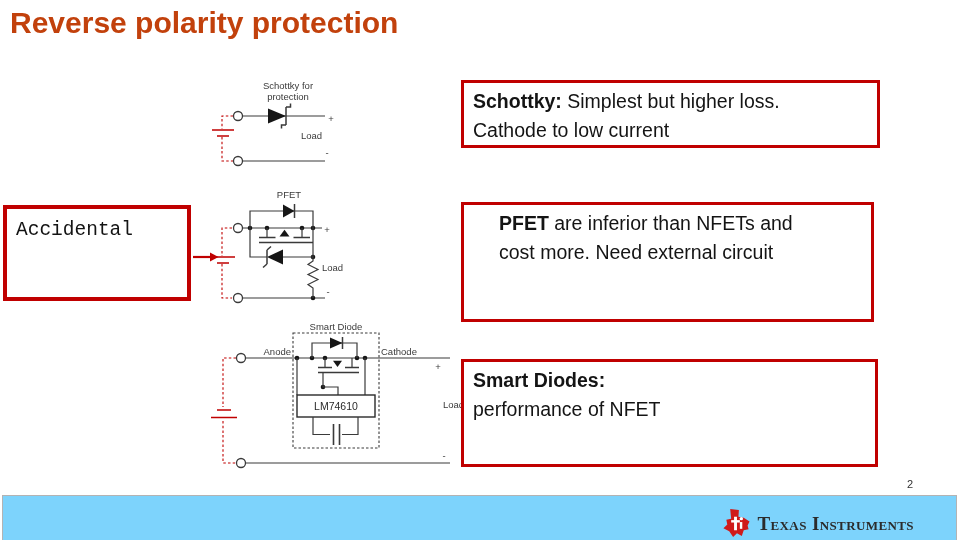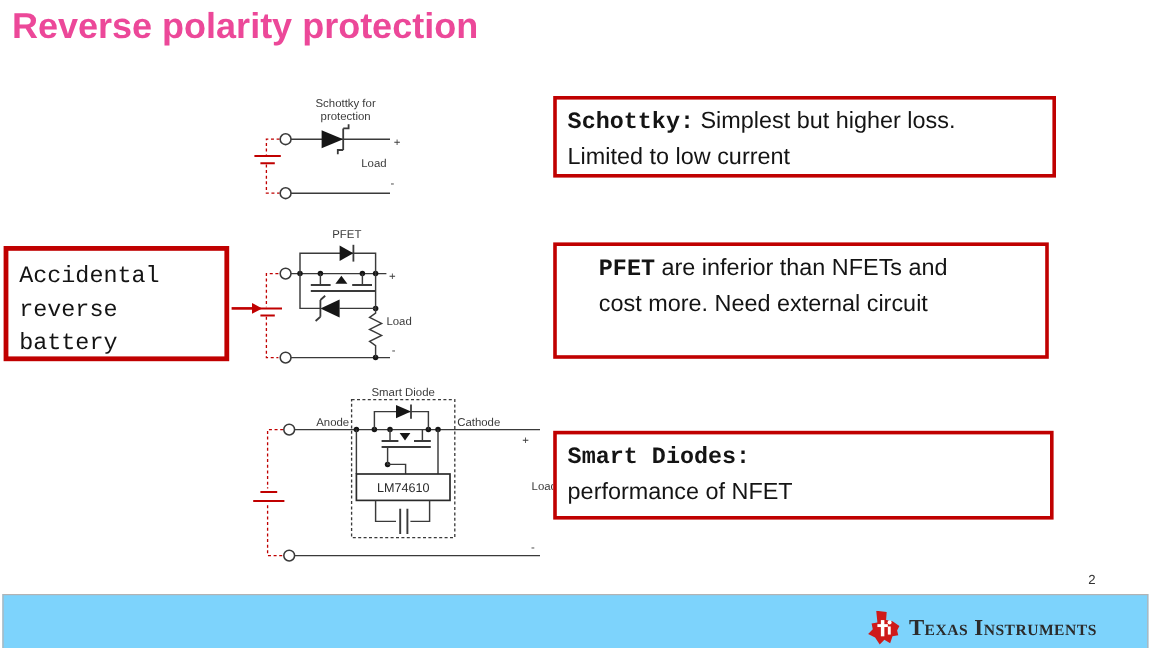--- a/index.html
+++ b/index.html
@@ -1,28 +1,28 @@
 <!DOCTYPE html>
 <html><head>
 <meta charset="utf-8">
 <style>
   html,body{margin:0;padding:0;background:#fff;}
   .slide{position:relative;width:960px;height:540px;background:#ffffff;overflow:hidden;
          font-family:"Liberation Sans",sans-serif;}
-  .title{position:absolute;left:10px;top:6px;font-size:30px;font-weight:700;color:#ec4899;}
+  .title{position:absolute;left:10px;top:6px;font-size:30px;font-weight:700;color:#c2410c;}
   .circuit-layer{position:absolute;left:0;top:0;width:960px;height:540px;z-index:1;}
 
   .callout{position:absolute;box-sizing:border-box;border:3px solid #c00000;background:#ffffff;
            color:#141414;font-size:19.5px;line-height:29px;padding:4px 9px;z-index:2;}
-  .callout .b{font-weight:700;font-family:Liberation Mono, monospace;}
+  .callout .b{font-weight:700;}
   .callout-left{position:absolute;box-sizing:border-box;border:4px solid #c00000;background:#ffffff;
            color:#141414;font-size:19.5px;line-height:28px;padding:7px 9px;z-index:2;font-family:Liberation Mono, monospace;}
   #box-schottky{left:461px;top:80px;width:419px;height:68px;}
-  #box-pfet{left:461px;top:202px;width:413px;height:97px;padding-left:35px;}
-  #box-smart{left:461px;top:359px;width:417px;height:74px;}
+  #box-pfet{left:461px;top:202px;width:413px;height:120px;padding-left:35px;}
+  #box-smart{left:461px;top:359px;width:417px;height:108px;}
   #box-left{left:3px;top:205px;width:188px;height:96px;}
 
   .page-number{position:absolute;left:903px;top:478px;width:14px;text-align:center;
                font-size:11px;color:#333;z-index:3;}
   .footer{position:absolute;left:2px;top:495px;width:955px;height:56px;box-sizing:border-box;
           border:1px solid #b3b3b3;background:#7dd3fc;z-index:3;
           display:flex;align-items:center;justify-content:flex-end;padding-right:42px;}
   .ti-logo{display:flex;align-items:center;gap:7px;}
   .ti-logo-text{font-family:"Liberation Serif",serif;font-variant:small-caps;font-weight:600;
                 font-size:19px;letter-spacing:0.4px;color:#2b2b2b;line-height:1;}
@@ -150,26 +150,25 @@
       <text class="lbl" x="291" y="355" text-anchor="end">Anode</text>
       <text class="lbl" x="381" y="355">Cathode</text>
       <text class="lbl" x="438" y="370" text-anchor="middle">+</text>
       <text class="lbl" x="443" y="408">Load</text>
       <text class="lbl" x="444" y="459" text-anchor="middle">-</text>
     </g>
   </svg>
 
   <div class="callout-left" id="box-left">
     <div>Accidental</div>
-    <div>reverse battery</div>
   </div>
 
   <div class="callout" id="box-schottky">
     <div><span class="b">Schottky:</span><span> Simplest but higher loss.</span></div>
-    <div><span class="b"></span><span>Limited to low current</span></div>
+    <div><span class="b"></span><span>Cathode to low current</span></div>
   </div>
 
   <div class="callout" id="box-pfet">
     <div><span class="b">PFET</span><span> are inferior than NFETs and</span></div>
     <div><span class="b"></span><span>cost more. Need external circuit</span></div>
   </div>
 
   <div class="callout" id="box-smart">
     <div><span class="b">Smart Diodes:</span><span></span></div>
     <div><span class="b"></span><span>performance of NFET</span></div>

